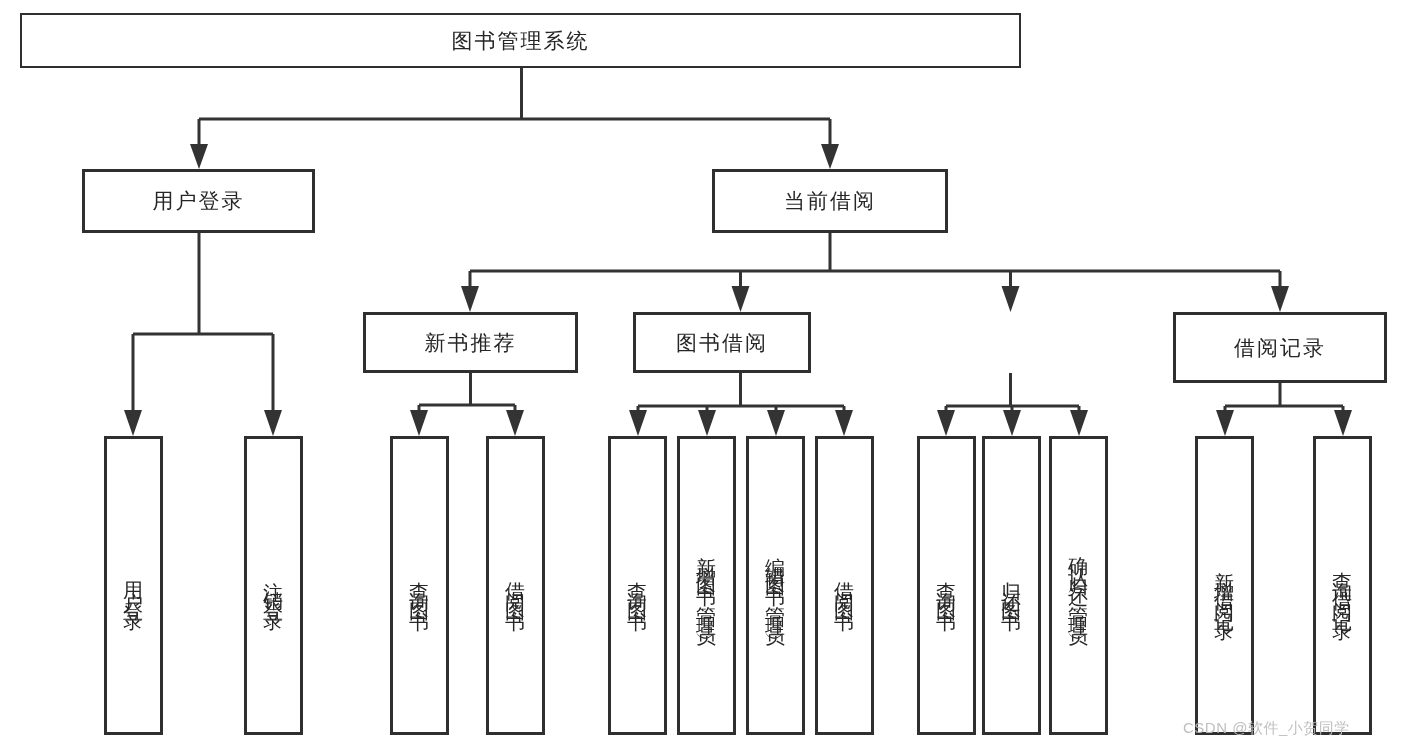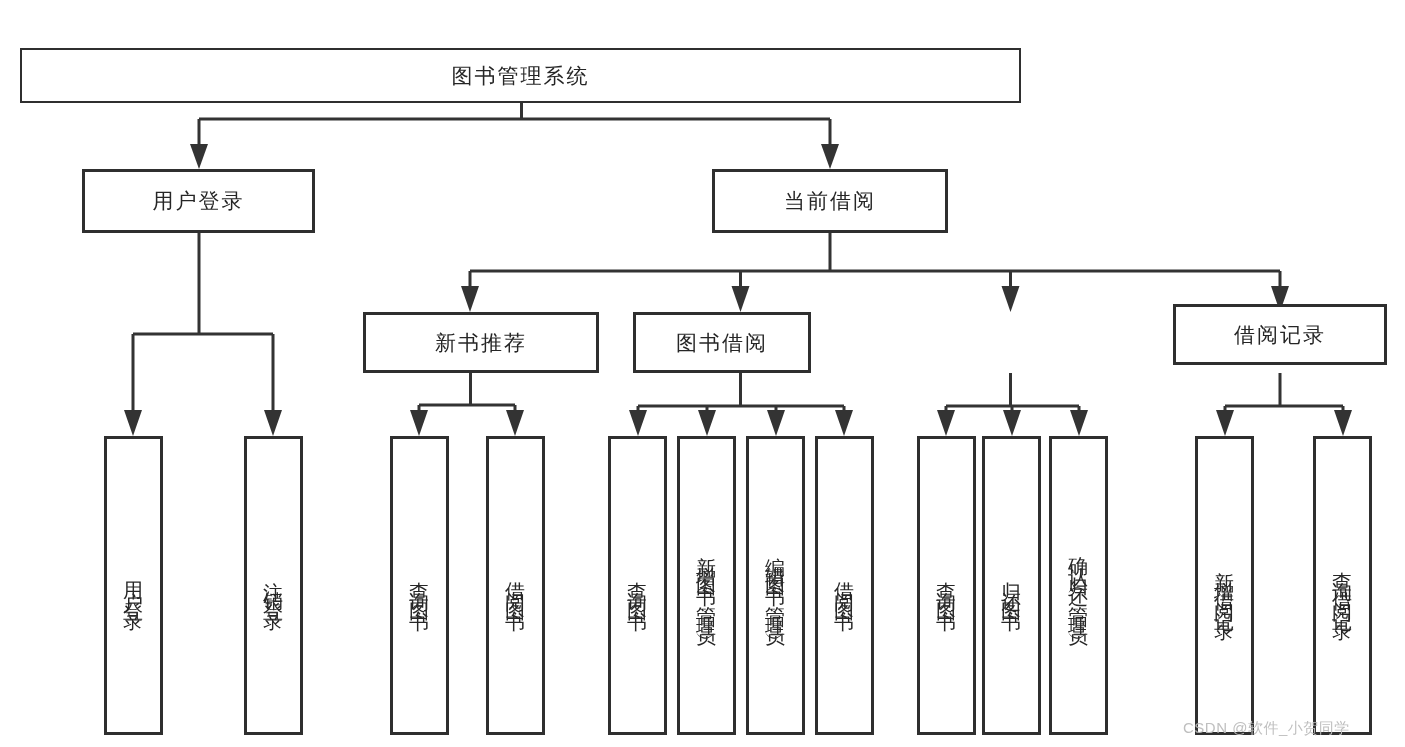--- a/index.html
+++ b/index.html
@@ -8,21 +8,21 @@
     font-family:"Liberation Sans","DejaVu Sans",sans-serif;
     color:#262626;overflow:hidden;
   }
   svg.wires{position:absolute;left:0;top:0;width:1405px;height:747px;}
   .box{
     position:absolute;box-sizing:border-box;background:#ffffff;
     border:3px solid #2f2f2f;display:flex;align-items:center;justify-content:center;
     text-align:center;line-height:1.2;
   }
   .h{font-size:21px;letter-spacing:2px;}
-  .root{border-width:2px;margin-top:35px;}
+  .root{border-width:2px;}
   .v{
     writing-mode:vertical-rl;text-orientation:mixed;
     font-size:20px;letter-spacing:10px;
     top:436px;width:59px;height:299px;
   }
   .watermark{
     position:absolute;left:1183px;top:719px;
     font-size:15px;color:rgba(188,188,188,0.95);
     letter-spacing:0.5px;white-space:nowrap;z-index:5;
   }
@@ -70,23 +70,23 @@
       <polygon points="1216,410 1234,410 1225,436"></polygon>
       <polygon points="1334,410 1352,410 1343,436"></polygon>
     </g>
   </svg>
 
   <div class="box h root" style="left:20px;top:13px;width:1001px;height:55px">图书管理系统</div>
 
   <div class="box h" style="left:82px;top:169px;width:233px;height:64px">用户登录</div>
   <div class="box h" style="left:712px;top:169px;width:236px;height:64px">当前借阅</div>
 
-  <div class="box h" style="left:363px;top:312px;width:236px;height:61px">新书推荐</div>
+  <div class="box h" style="left:363px;top:312px;width:215px;height:61px">新书推荐</div>
   <div class="box h" style="left:633px;top:312px;width:178px;height:61px">图书借阅</div>
-  <div class="box h" style="left:1173px;top:304px;width:214px;height:61px">借阅记录</div>
+  <div class="box h" style="left:1173px;top:312px;width:214px;height:71px">借阅记录</div>
 
   <div class="box v" style="left:104px">用户登录</div>
   <div class="box v" style="left:244px">注销登录</div>
 
   <div class="box v" style="left:390px">查询图书</div>
   <div class="box v" style="left:486px">借阅图书</div>
 
   <div class="box v" style="left:608px">查询图书</div>
   <div class="box v" style="left:677px">新增图书（管理员）</div>
   <div class="box v" style="left:746px">编辑图书（管理员）</div>

